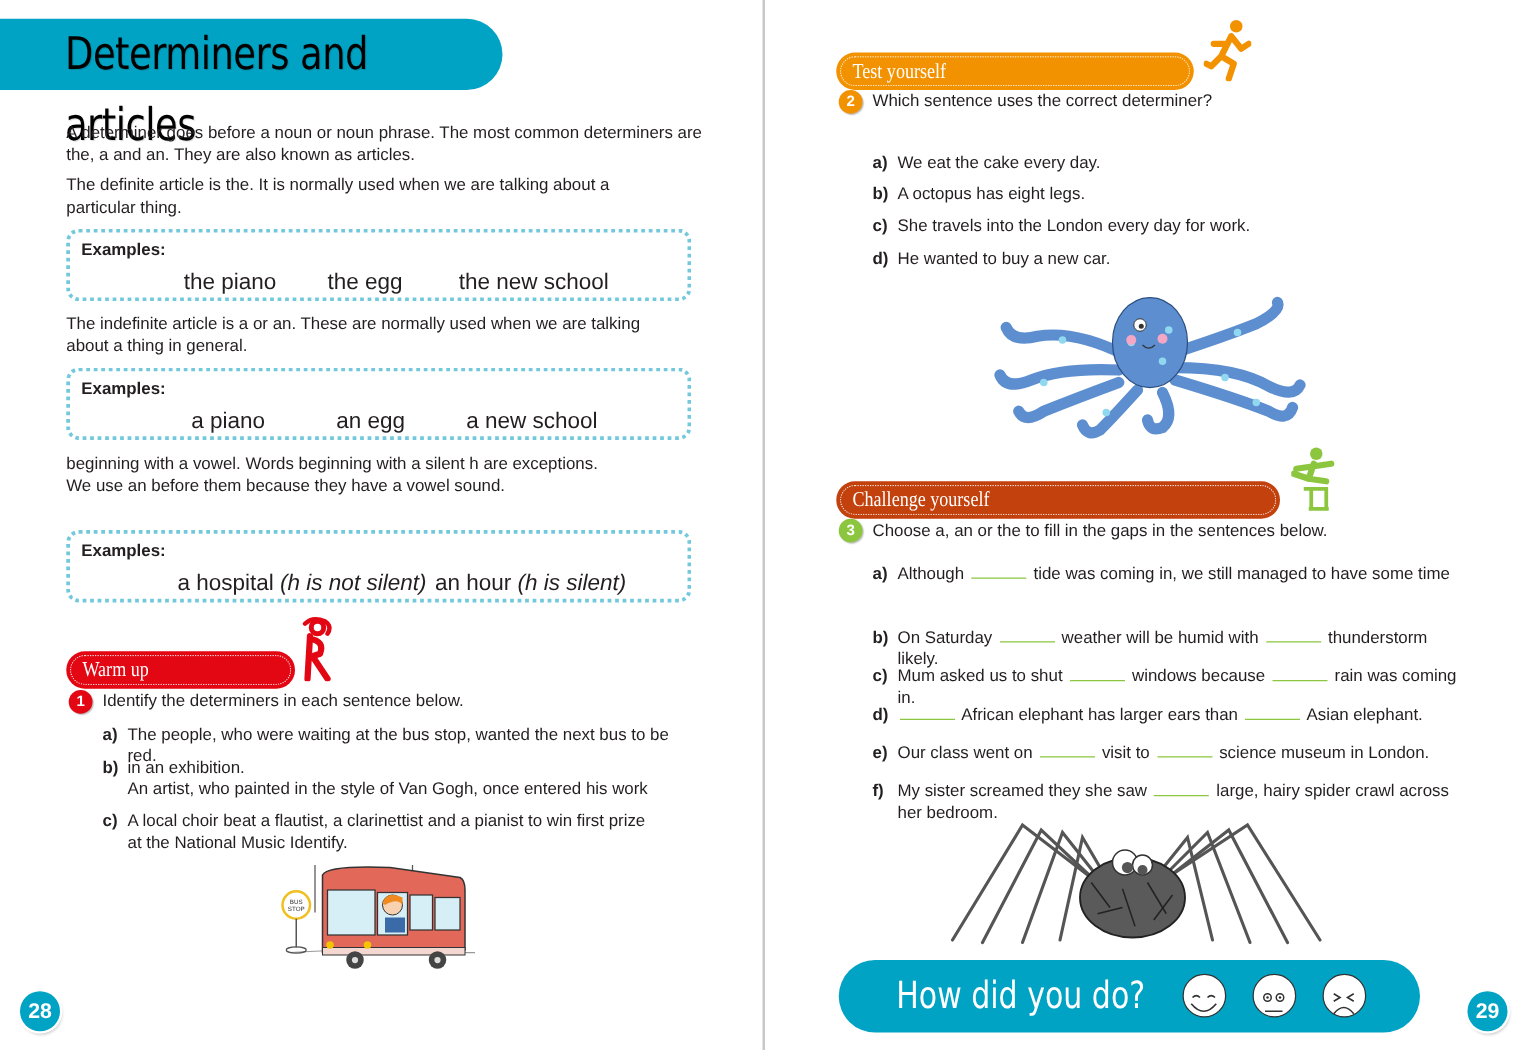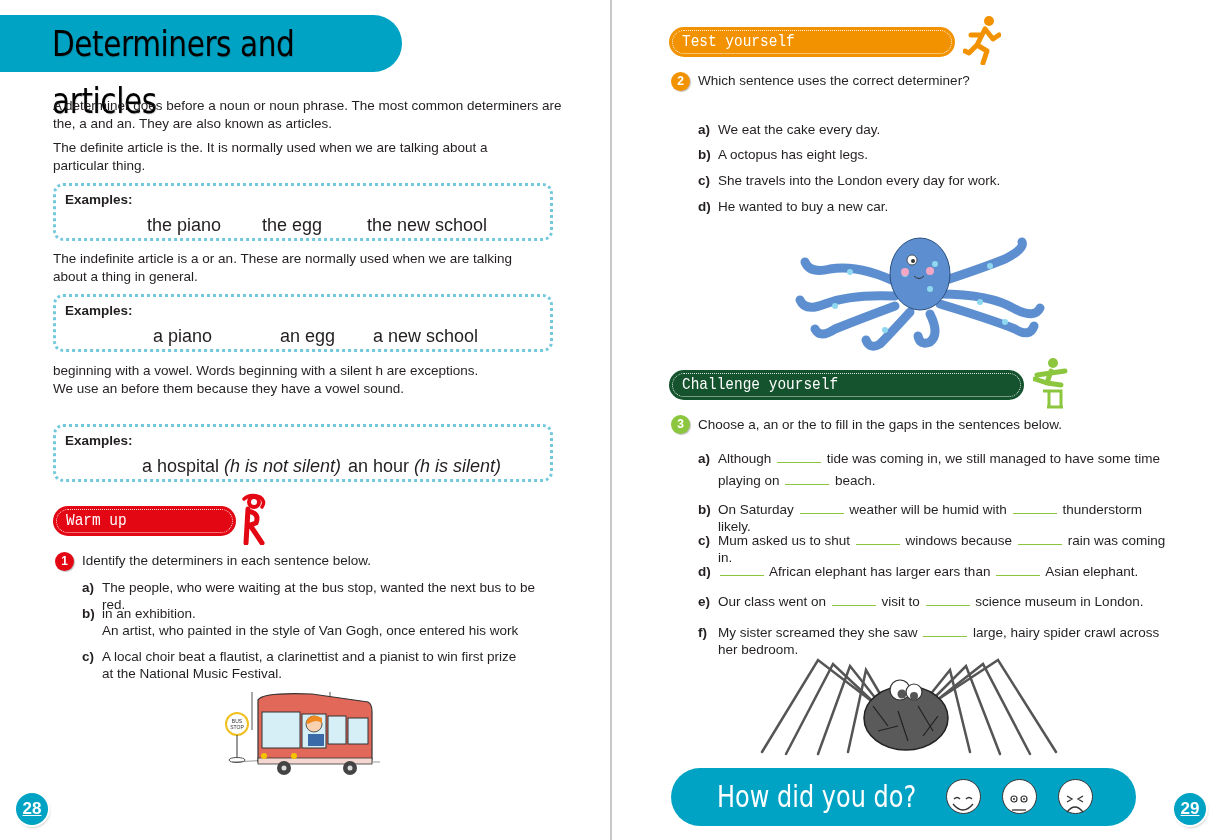--- a/index.html
+++ b/index.html
@@ -26,51 +26,51 @@
 
   .ex-box {
     position: absolute; left: 53px; width: 500px; height: 58px;
     border: 3px dotted #72c9dc; border-radius: 10px;
   }
   .ex-label { position: absolute; left: 9px; top: 6px; font-weight: bold; font-size: 13.5px; }
   .ex-item { position: absolute; top: 29px; font-size: 18px; white-space: nowrap; }
 
   .section-banner {
     position: absolute; height: 30px; border-radius: 15px;
-    color: #fff; font-family: Liberation Mono, monospace; font-size: 17px; line-height: 30px;
+    color: #fff; font-family: Liberation Serif, serif; font-size: 17px; line-height: 30px;
     padding-left: 13px;
     outline-offset: -4px;
+    margin-top: 15px;
   }
   .section-banner .inner {
     position: absolute; left: 3px; right: 3px; top: 3px; bottom: 3px;
     border: 1.5px dotted rgba(255,255,255,0.85); border-radius: 12px;
   }
   .section-banner span.txt { position: relative; display: inline-block; transform: scaleX(0.85); transform-origin: left; }
   .warm { left: 53px; top: 506px; width: 183px; background: #e30613; }
   .test { left: 669px; top: 27px; width: 286px; background: #f39200; }
-  .challenge { left: 669px; top: 370px; width: 355px; background: #14532d; }
+  .challenge { left: 669px; top: 370px; width: 355px; background: #c2410c; }
 
   .qnum {
     position: absolute; width: 19px; height: 19px; border-radius: 50%;
     color: #fff; font-weight: bold; font-size: 12px; text-align: center; line-height: 19px;
     box-shadow: 1px 1px 1px rgba(0,0,0,0.25);
   }
   .q-text { position: absolute; font-size: 13.5px; white-space: nowrap; }
   .item { position: absolute; font-size: 13.5px; line-height: 17px; }
   .item .lbl { position: absolute; left: 0; top: 0; font-weight: bold; }
   .item .body { margin-left: 20px; display: block; }
 
   .gap { display: inline-block; width: 44px; border-bottom: 1.5px solid #8cc63f; height: 13px; vertical-align: baseline; margin: 0 2px; }
 
   .page-num {
     position: absolute; width: 32px; height: 32px; border-radius: 50%;
     background: #00a3c4; color: #fff; font-weight: bold; font-size: 17px;
     text-align: center; line-height: 32px;
     box-shadow: 0 0 0 2px #fff, 1px 2px 3px rgba(0,0,0,0.35);
-    text-decoration: underline;
   }
 
   .how-banner {
     position: absolute; left: 671px; top: 768px; width: 465px; height: 58px;
     background: #00a3c4; border-radius: 29px;
     color: #fff; font-family: "DejaVu Sans", sans-serif; font-size: 30px; line-height: 58px;
   }
   .how-banner .how-text { position: absolute; left: 46px; top: 0; display: inline-block; transform: scaleX(0.8); transform-origin: left; }
   .face {
     position: absolute; top: 11px; width: 35px; height: 35px; border-radius: 50%;
@@ -98,21 +98,21 @@
     <div class="ex-item" style="left:91px;"><b>the</b><span> piano</span></div>
     <div class="ex-item" style="left:206px;"><b>the</b><span> egg</span></div>
     <div class="ex-item" style="left:311px;"><b>the</b><span> new school</span></div>
   </div>
 
   <p class="para" style="top:250px; width:480px;"><span>The </span><b>indefinite</b><span> article is </span><b>a</b><span> or </span><b>an</b><span>. These are normally used when we are talking about a thing in general.</span></p>
 
   <div class="ex-box" style="top:294px;">
     <div class="ex-label">Examples:</div>
     <div class="ex-item" style="left:97px;"><b>a</b><span> piano</span></div>
-    <div class="ex-item" style="left:224px;"><b>an</b><span> egg</span></div>
+    <div class="ex-item" style="left:213px;"><b>an</b><span> egg</span></div>
     <div class="ex-item" style="left:317px;"><b>a</b><span> new school</span></div>
   </div>
 
   <div class="para" style="top:362px;">
     <div><span>beginning with a vowel. Words beginning with a silent </span><b>h</b><span> are exceptions.</span></div>
     <div><span>We use </span><b>an</b><span> before them because they have a vowel sound.</span></div>
   </div>
 
   <div class="ex-box" style="top:424px;">
     <div class="ex-label">Examples:</div>
@@ -138,21 +138,21 @@
     <span class="body">The people, who were waiting at the bus stop, wanted the next bus to be red.</span>
   </div>
   <div class="item" style="left:82px; top:605px; width:480px;">
     <span class="lbl">b)</span>
     <span class="body">in an exhibition.</span>
     <span class="body">An artist, who painted in the style of Van Gogh, once entered his work</span>
   </div>
   <div class="item" style="left:82px; top:648px; width:480px;">
     <span class="lbl">c)</span>
     <span class="body">A local choir beat a flautist, a clarinettist and a pianist to win first prize</span>
-    <span class="body">at the National Music Festival.</span>
+    <span class="body">at the National Music Identify.</span>
   </div>
 
   <svg class="illus" style="left:222px; top:690px;" width="160" height="86" viewBox="0 0 160 86">
     <line x1="30" y1="2" x2="30" y2="40" stroke="#555" stroke-width="1"></line>
     <line x1="108" y1="2" x2="108" y2="16" stroke="#555" stroke-width="1"></line>
     <line x1="10" y1="72" x2="50" y2="70" stroke="#999" stroke-width="1"></line>
     <line x1="130" y1="72" x2="158" y2="72" stroke="#999" stroke-width="1"></line>
     <circle cx="15" cy="34" r="11" fill="#fff" stroke="#f0c020" stroke-width="2"></circle>
     <text x="15" y="33" font-size="5" text-anchor="middle" fill="#333" font-family="Liberation Sans, sans-serif">BUS</text>
     <text x="15" y="39" font-size="5" text-anchor="middle" fill="#333" font-family="Liberation Sans, sans-serif">STOP</text>
@@ -246,21 +246,20 @@
   <path d="M18 14 L14 26 L28 28 M4 18 L32 14 M14 26 L2 22" fill="none" stroke="#8cc63f" stroke-width="5" stroke-linecap="round" stroke-linejoin="round"></path>
   <path d="M10 34 L28 34 L28 50 M16 34 L16 50 M14 50 L30 50" fill="none" stroke="#8cc63f" stroke-width="3"></path>
 </svg>
 
 <div class="qnum" style="left:671px; top:415px; background:#8cc63f;">3</div>
 <div class="q-text" style="left:698px; top:417px;"><span>Choose </span><b>a, an</b><span> or </span><b>the</b><span> to fill in the gaps in the sentences below.</span></div>
 
 <div class="item" style="left:698px; top:448px; width:470px; line-height:22px;">
   <span class="lbl">a)</span>
   <span class="body"><span>Although </span><span class="gap"></span><span> tide was coming in, we still managed to have some time</span></span>
-  <span class="body"><span>playing on </span><span class="gap"></span><span> beach.</span></span>
 </div>
 <div class="item" style="left:698px; top:501px; width:470px;">
   <span class="lbl">b)</span>
   <span class="body"><span>On Saturday </span><span class="gap"></span><span> weather will be humid with </span><span class="gap"></span><span> thunderstorm likely.</span></span>
 </div>
 <div class="item" style="left:698px; top:532px; width:470px;">
   <span class="lbl">c)</span>
   <span class="body"><span>Mum asked us to shut </span><span class="gap"></span><span> windows because </span><span class="gap"></span><span> rain was coming in.</span></span>
 </div>
 <div class="item" style="left:698px; top:563px; width:470px;">

